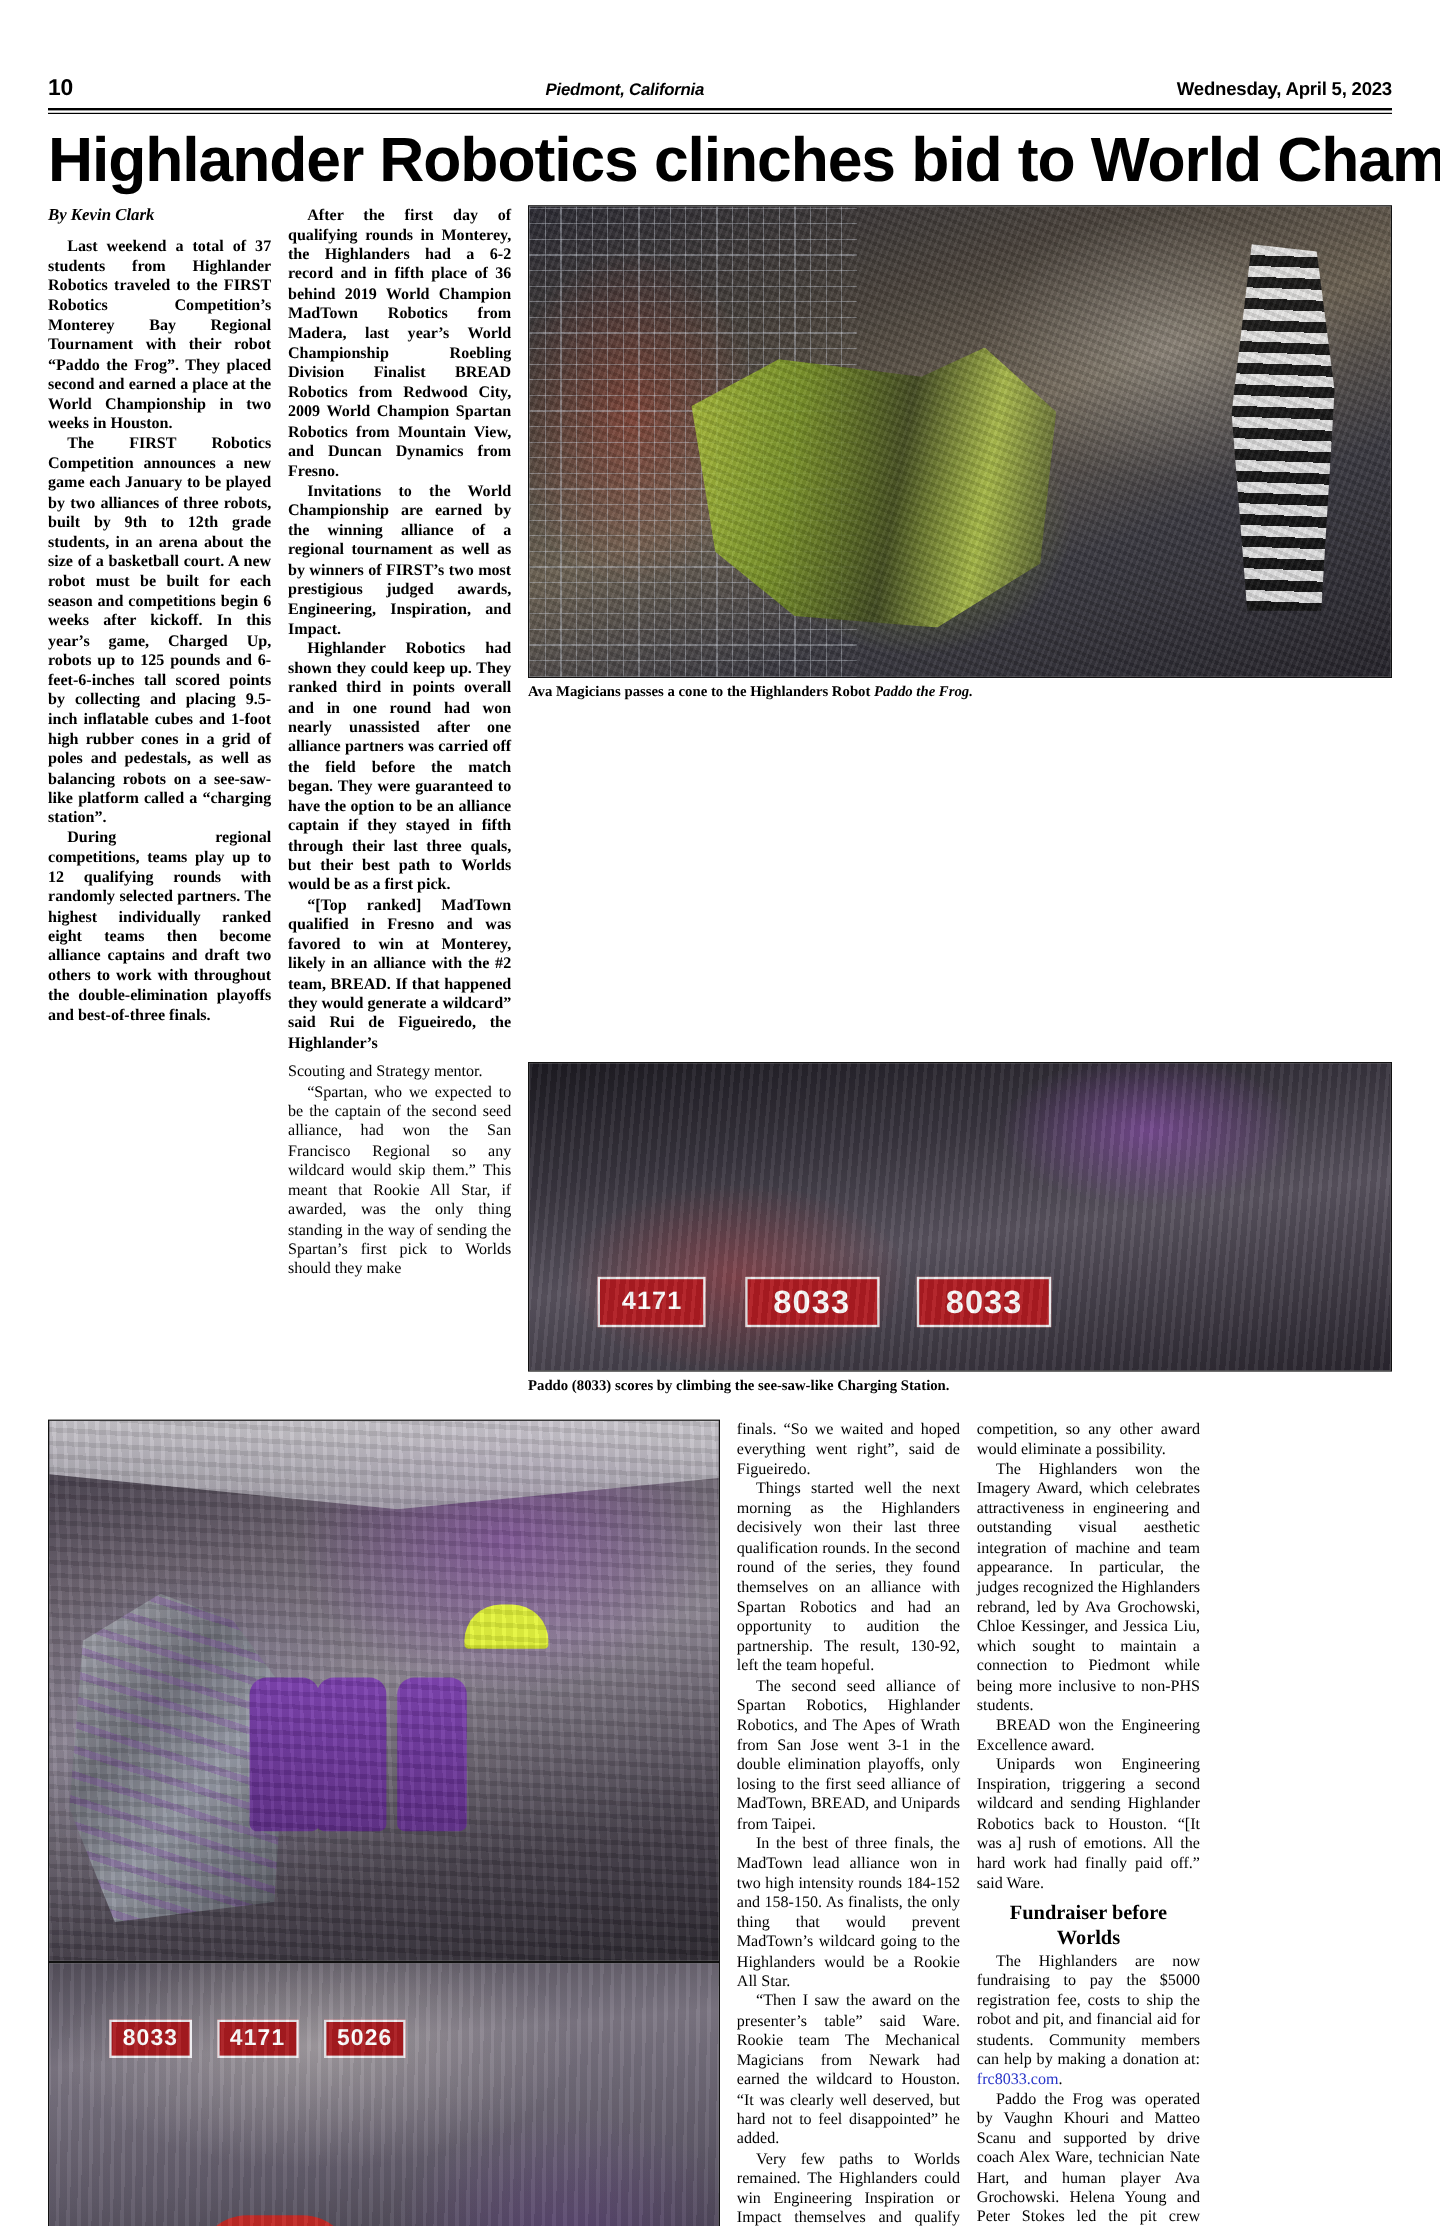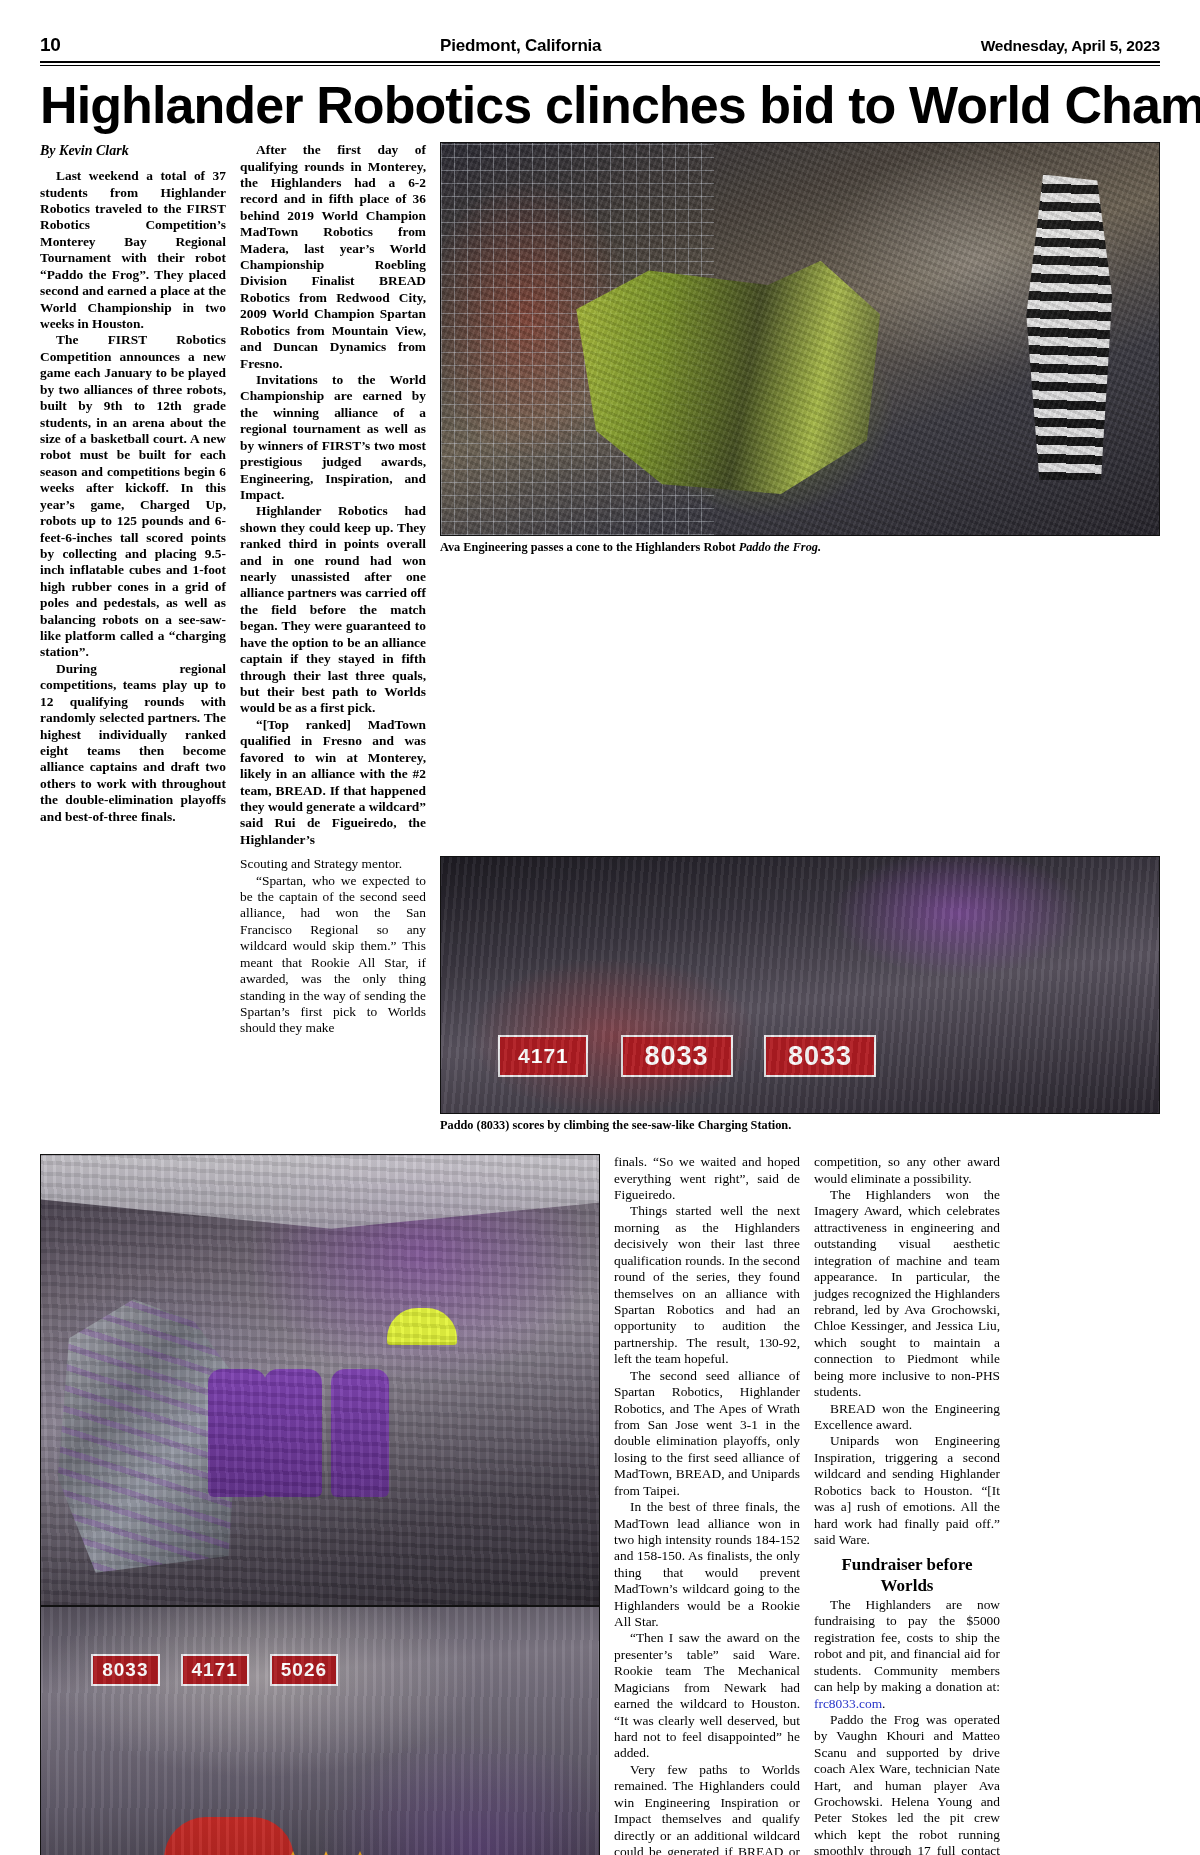--- a/index.html
+++ b/index.html
@@ -22,23 +22,24 @@
   
   .masthead {
     display: flex;
     align-items: baseline;
     justify-content: space-between;
     font-family: "Liberation Sans", sans-serif;
     font-weight: bold;
     font-size: 15.5px;
     letter-spacing: -0.2px;
     padding-bottom: 5px;
+    margin-top: 29px;
   }
   .masthead .folio { font-size: 19px; }
-  .masthead .center { font-size: 17px; }
+  .masthead .center { font-size: 14px; font-style: italic; }
   .masthead .date { font-size: 15.5px; }
   .rule-thick {
     border-top: 2.5px solid #000;
     margin-bottom: 2px;
   }
   .rule-thin { border-top: 1px solid #000; }
 
   
   .headline {
     font-family: "Liberation Sans", sans-serif;
@@ -265,21 +266,21 @@
       <p>“[Top ranked] MadTown qualified in Fresno and was favored to win at Monterey, likely in an alliance with the #2 team, BREAD. If that happened they would generate a wildcard” said Rui de Figueiredo, the Highlander’s</p>
     </div>
 
     <div class="top-photo-wrap">
       <div class="photo ph-arena">
         <div class="cage"></div>
         <div class="bot"></div>
         <div class="ref"></div>
       </div>
       <div class="caption capbox">
-        <span>Ava Engineering passes a cone to the Highlanders Robot </span><span class="ital">Paddo the Frog.</span>
+        <span>Ava Magicians passes a cone to the Highlanders Robot </span><span class="ital">Paddo the Frog.</span>
       </div>
     </div>
   </div>
 
   <div class="mid-block">
 
     <div class="mid-left col"></div>
 
     <div class="mid-mid col">
       <p style="text-indent:0">Scouting and Strategy mentor.</p>

